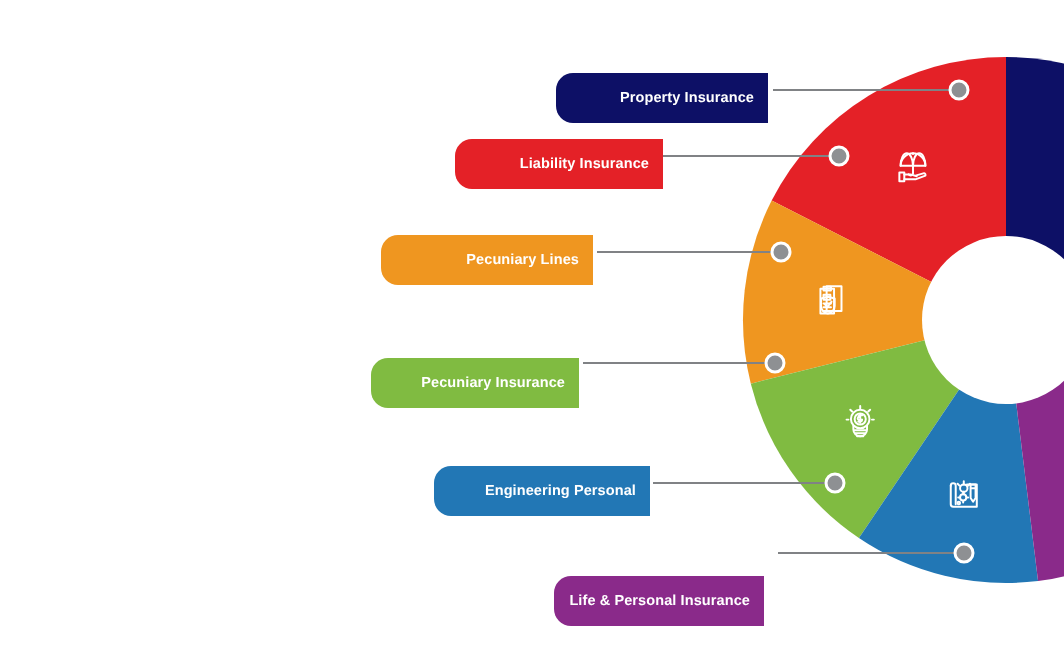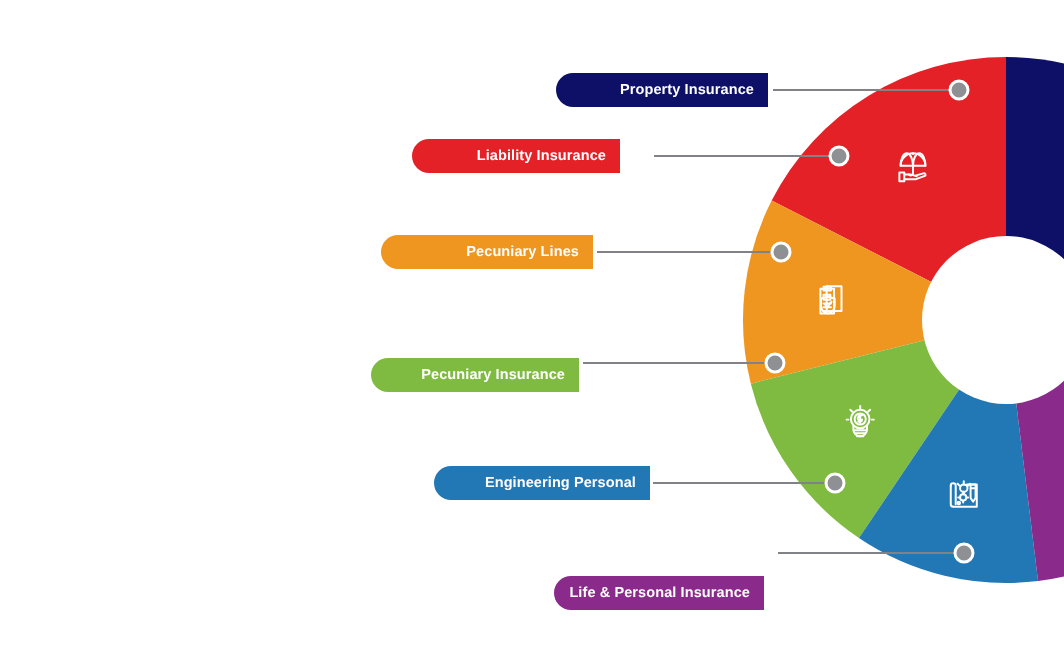--- a/index.html
+++ b/index.html
@@ -9,21 +9,21 @@
     background:#ffffff;
     font-family:"Liberation Sans", sans-serif;
     overflow:hidden;
     position:relative;
   }
   #stage{position:absolute;left:0;top:0;width:1064px;height:660px;}
   svg.layer{position:absolute;left:0;top:0;width:1064px;height:660px;overflow:visible;}
 
   .label-pill{
     position:absolute;
-    height:34px;
+    height:50px;
     display:flex;
     align-items:center;
     box-sizing:border-box;
     border-radius:17px 0 0 17px;
     color:#ffffff;
     font-size:14.5px;
     font-weight:bold;
     letter-spacing:.1px;
     white-space:nowrap;
     padding-left:22px;
@@ -144,21 +144,21 @@
       <line x1="653" y1="483" x2="835" y2="483" stroke="#808285" stroke-width="2"></line>
       <circle cx="835" cy="483" r="9" fill="#8e9093" stroke="#ffffff" stroke-width="3"></circle>
       <line x1="778" y1="553" x2="964" y2="553" stroke="#808285" stroke-width="2"></line>
       <circle cx="964" cy="553" r="9" fill="#8e9093" stroke="#ffffff" stroke-width="3"></circle>
     </svg>
 
   <div id="labels-layer">
       <div class="label-pill" style="left: 556px; top: 73px; width: 212px; background: rgb(13, 16, 102);">
         <span class="pill-text">Property Insurance</span>
       </div>
-      <div class="label-pill" style="left: 412px; top: 139px; width: 208px; background: rgb(228, 33, 39);">
+      <div class="label-pill" style="left: 455px; top: 139px; width: 208px; background: rgb(228, 33, 39);">
         <span class="pill-text">Liability Insurance</span>
       </div>
       <div class="label-pill" style="left: 381px; top: 235px; width: 212px; background: rgb(239, 150, 32);">
         <span class="pill-text">Pecuniary Lines</span>
       </div>
       <div class="label-pill" style="left: 371px; top: 346px; width: 208px; background: rgb(128, 187, 65); margin-top: 12px;">
         <span class="pill-text">Pecuniary Insurance</span>
       </div>
       <div class="label-pill" style="left: 434px; top: 466px; width: 216px; background: rgb(34, 119, 181);">
         <span class="pill-text">Engineering Personal</span>

